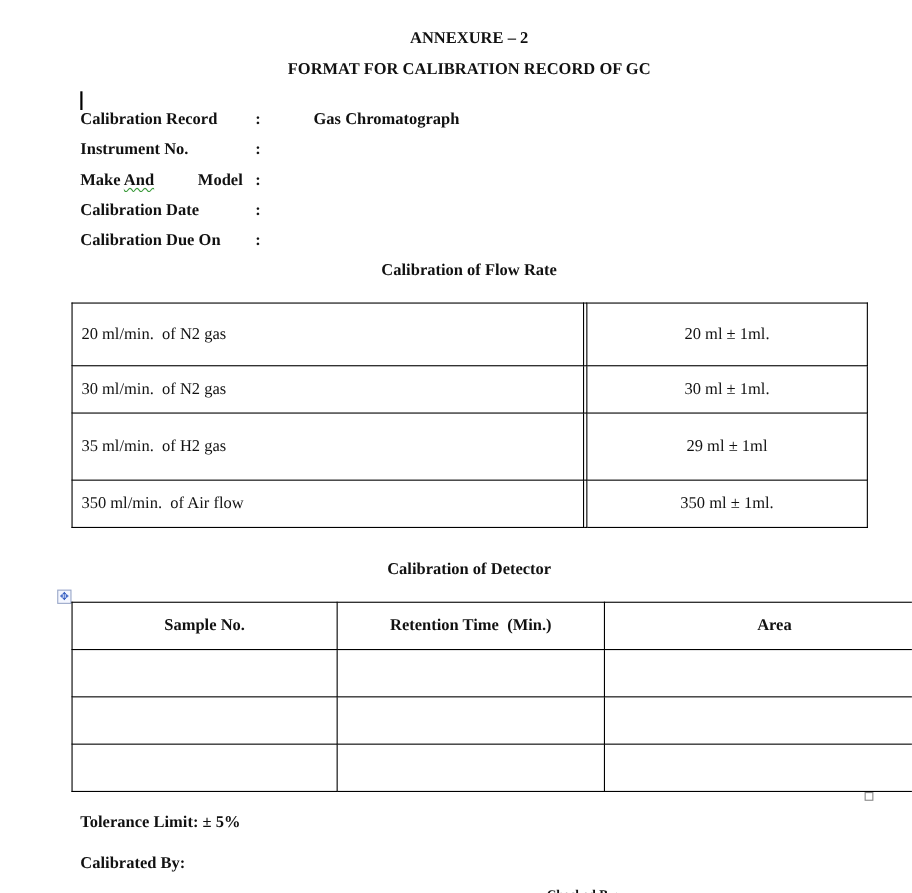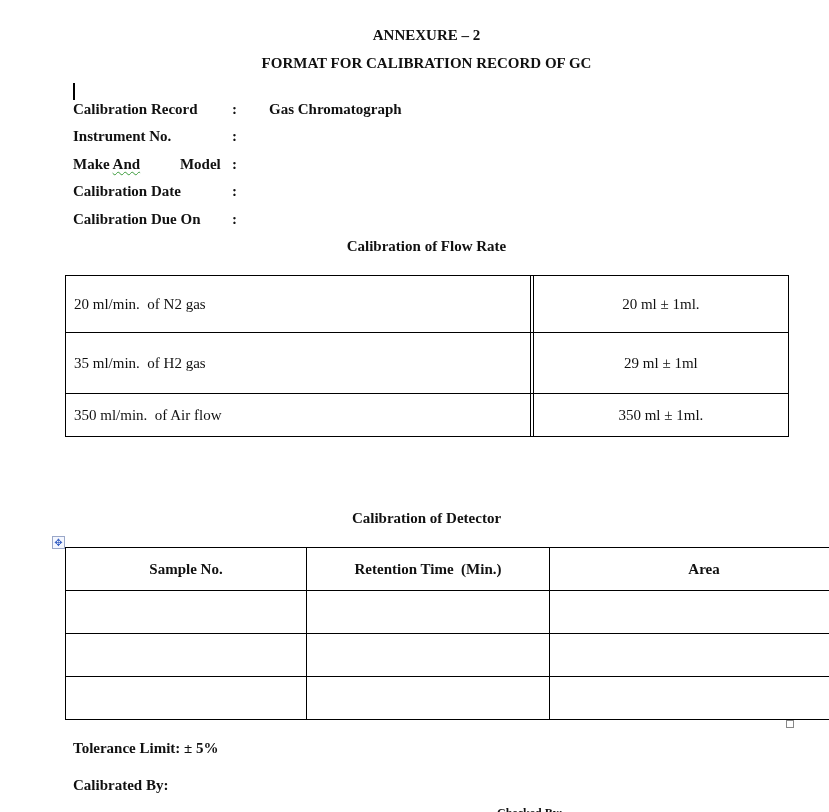--- a/index.html
+++ b/index.html
@@ -4,21 +4,21 @@
   <style>
     html, body { margin:0; padding:0; background:#ffffff; }
     body { width:829px; height:812px; position:relative; overflow:hidden;
            font-family:"Liberation Serif", "DejaVu Serif", serif; color:#111; }
     .abs { position:absolute; }
     .bold { font-weight:bold; }
     .title { font-size:15px; font-weight:bold; left:0; width:853px; text-align:center; }
     .caret { left:73px; top:83px; width:2px; height:17px; background:#000; }
     .field-label { left:73px; font-size:15px; font-weight:bold; }
     .field-colon { left:232px; font-size:15px; font-weight:bold; }
-    .field-value { left:269px; font-size:15px; font-weight:bold; }
+    .field-value { left:285px; font-size:15px; font-weight:bold; }
     .wavy { text-decoration: underline wavy #3a9a3a; text-decoration-thickness:1px; text-underline-offset:2px; }
     .section-title { font-size:15px; font-weight:bold; text-align:center; }
     table { border-collapse:collapse; position:absolute; }
     td, th { border:1.5px solid #000; padding:0; font-size:15px; }
     th { font-weight:bold; text-align:center; }
     td.left { text-align:left; padding-left:8px; }
     td.mid { text-align:center; }
     .move-handle { left:52px; top:536px; width:11px; height:11px; border:1px solid #9aa7c8;
                    background:#f4f7ff; color:#3b63c4; font-size:10px; line-height:11px; text-align:center; }
     .resize-handle { left:786px; top:720px; width:6px; height:6px; border:1px solid #888; background:#fff; }
@@ -50,20 +50,25 @@
 <div class="abs field-colon" style="top:211px;">:</div>
 
 <div class="abs section-title" style="top:238px; left:0; width:853px;">Calibration of Flow Rate</div>
 
 <table style="left:65px; top:275px; width:724px;">
   <tbody>
   <tr style="height:57px;">
     <td class="left" style="white-space:pre;">20 ml/min.  of N2 gas</td>
     <td></td>
     <td class="mid">20 ml ± 1ml.</td>
+  </tr>
+  <tr style="height:43px;">
+    <td class="left" style="white-space:pre;">30 ml/min.  of N2 gas</td>
+    <td></td>
+    <td class="mid">30 ml ± 1ml.</td>
   </tr>
   <tr style="height:61px;">
     <td class="left" style="white-space:pre;">35 ml/min.  of H2 gas</td>
     <td></td>
     <td class="mid">29 ml ± 1ml</td>
   </tr>
   <tr style="height:43px;">
     <td class="left" style="white-space:pre;">350 ml/min.  of Air flow</td>
     <td></td>
     <td class="mid">350 ml ± 1ml.</td>

